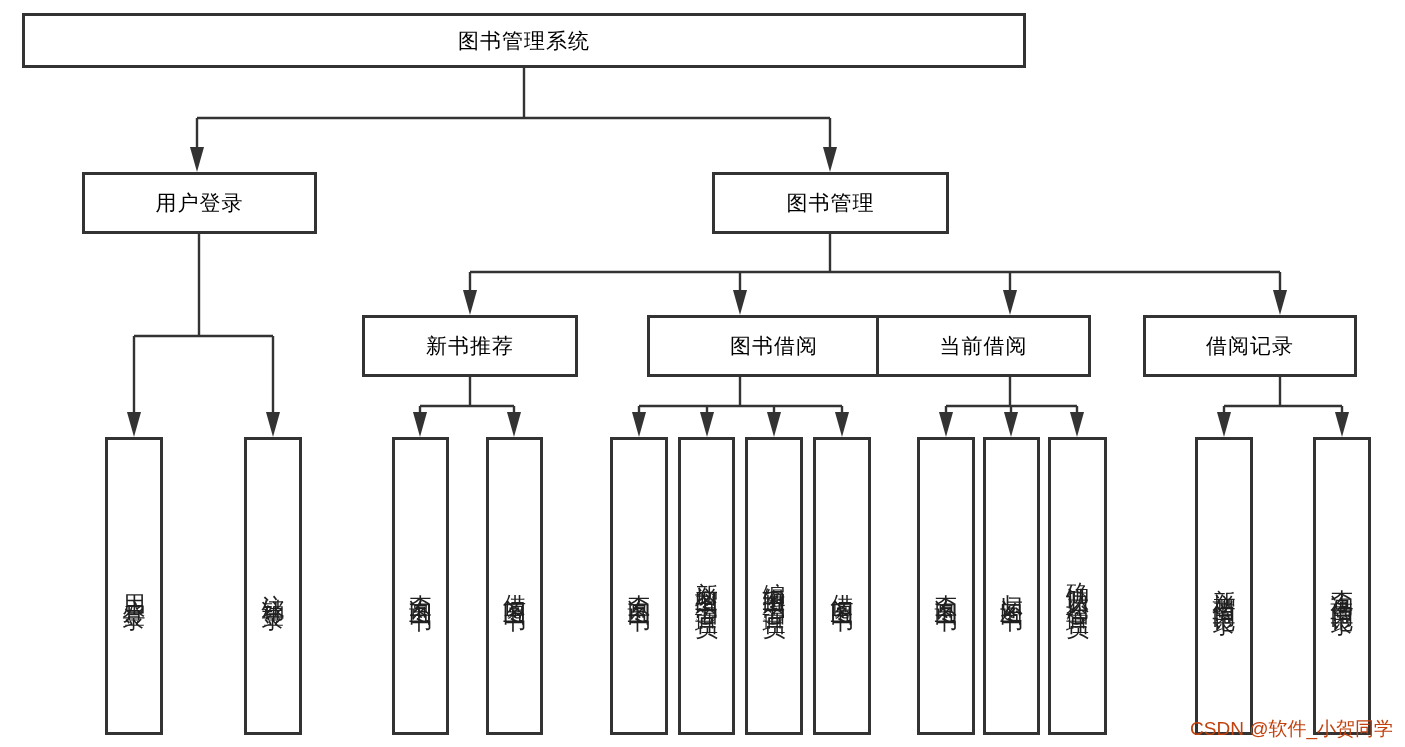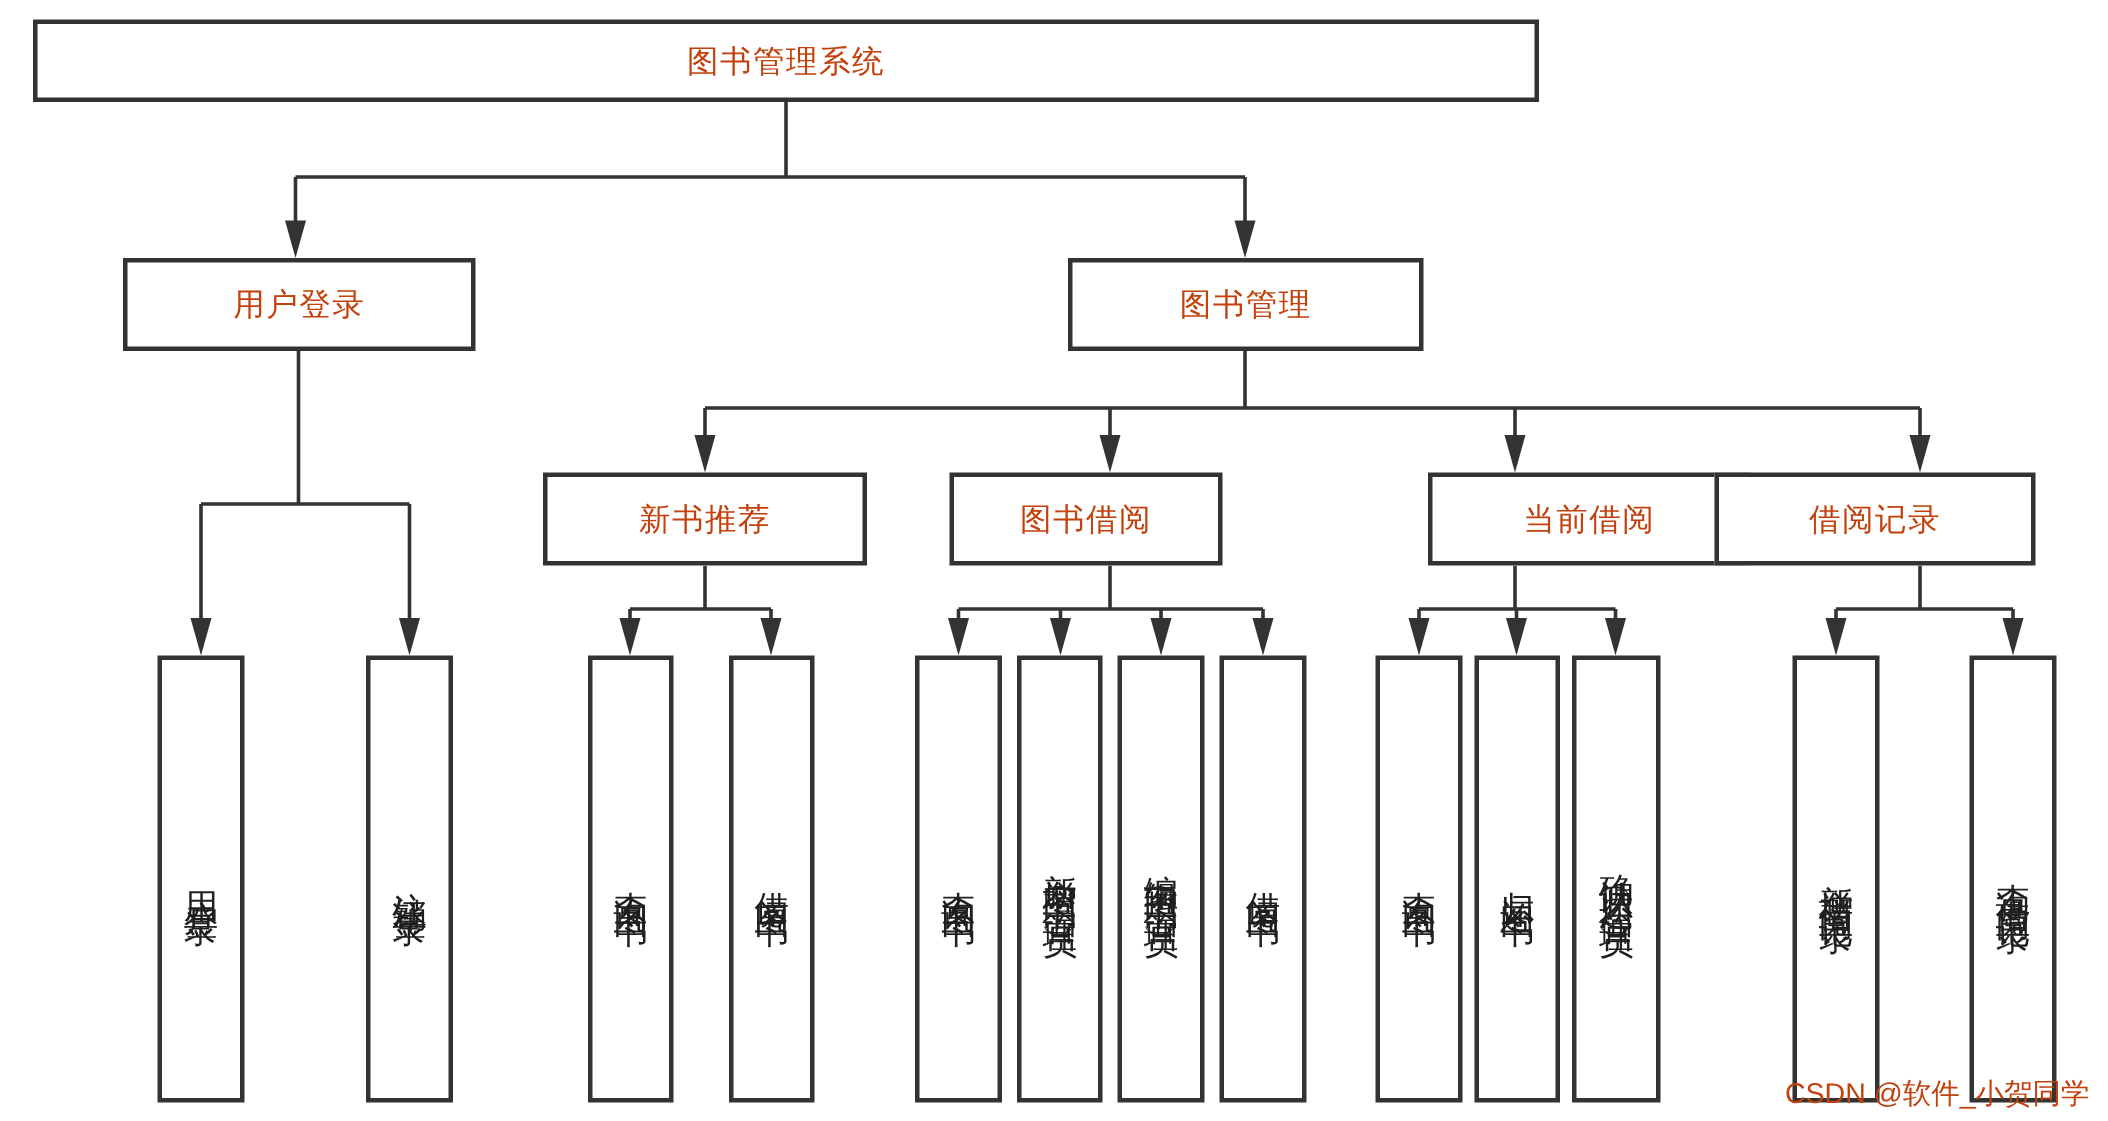--- a/index.html
+++ b/index.html
@@ -29,21 +29,21 @@
     position: absolute;
     box-sizing: border-box;
     border: 3px solid #333333;
     background: #ffffff;
     display: flex;
     align-items: center;
     justify-content: center;
   }
   .hlabel {
     font-size: 21px;
-    color: #c2410c;
+    color: #000000;
     letter-spacing: 1px;
     white-space: nowrap;
   }
   .vbox {
     position: absolute;
     top: 437px;
     height: 298px;
     box-sizing: border-box;
     border: 3px solid #333333;
     background: #ffffff;
@@ -124,24 +124,24 @@
   <div class="hbox" style="left:82px; top:172px; width:235px; height:62px;">
     <span class="hlabel">用户登录</span>
   </div>
   <div class="hbox" style="left:712px; top:172px; width:237px; height:62px;">
     <span class="hlabel">图书管理</span>
   </div>
 
   <div class="hbox" style="left:362px; top:315px; width:216px; height:62px;">
     <span class="hlabel">新书推荐</span>
   </div>
-  <div class="hbox" style="left:633px; top:315px; width:182px; height:62px;">
+  <div class="hbox" style="left:647px; top:315px; width:254px; height:62px;">
     <span class="hlabel">图书借阅</span>
   </div>
-  <div class="hbox" style="left:952px; top:315px; width:215px; height:62px;">
+  <div class="hbox" style="left:876px; top:315px; width:215px; height:62px;">
     <span class="hlabel">当前借阅</span>
   </div>
   <div class="hbox" style="left:1143px; top:315px; width:214px; height:62px;">
     <span class="hlabel">借阅记录</span>
   </div>
 
   <div class="vbox" style="left:105px; width:58px;">
     <span class="vtext">用户登录</span>
   </div>
   <div class="vbox" style="left:244px; width:58px;">

